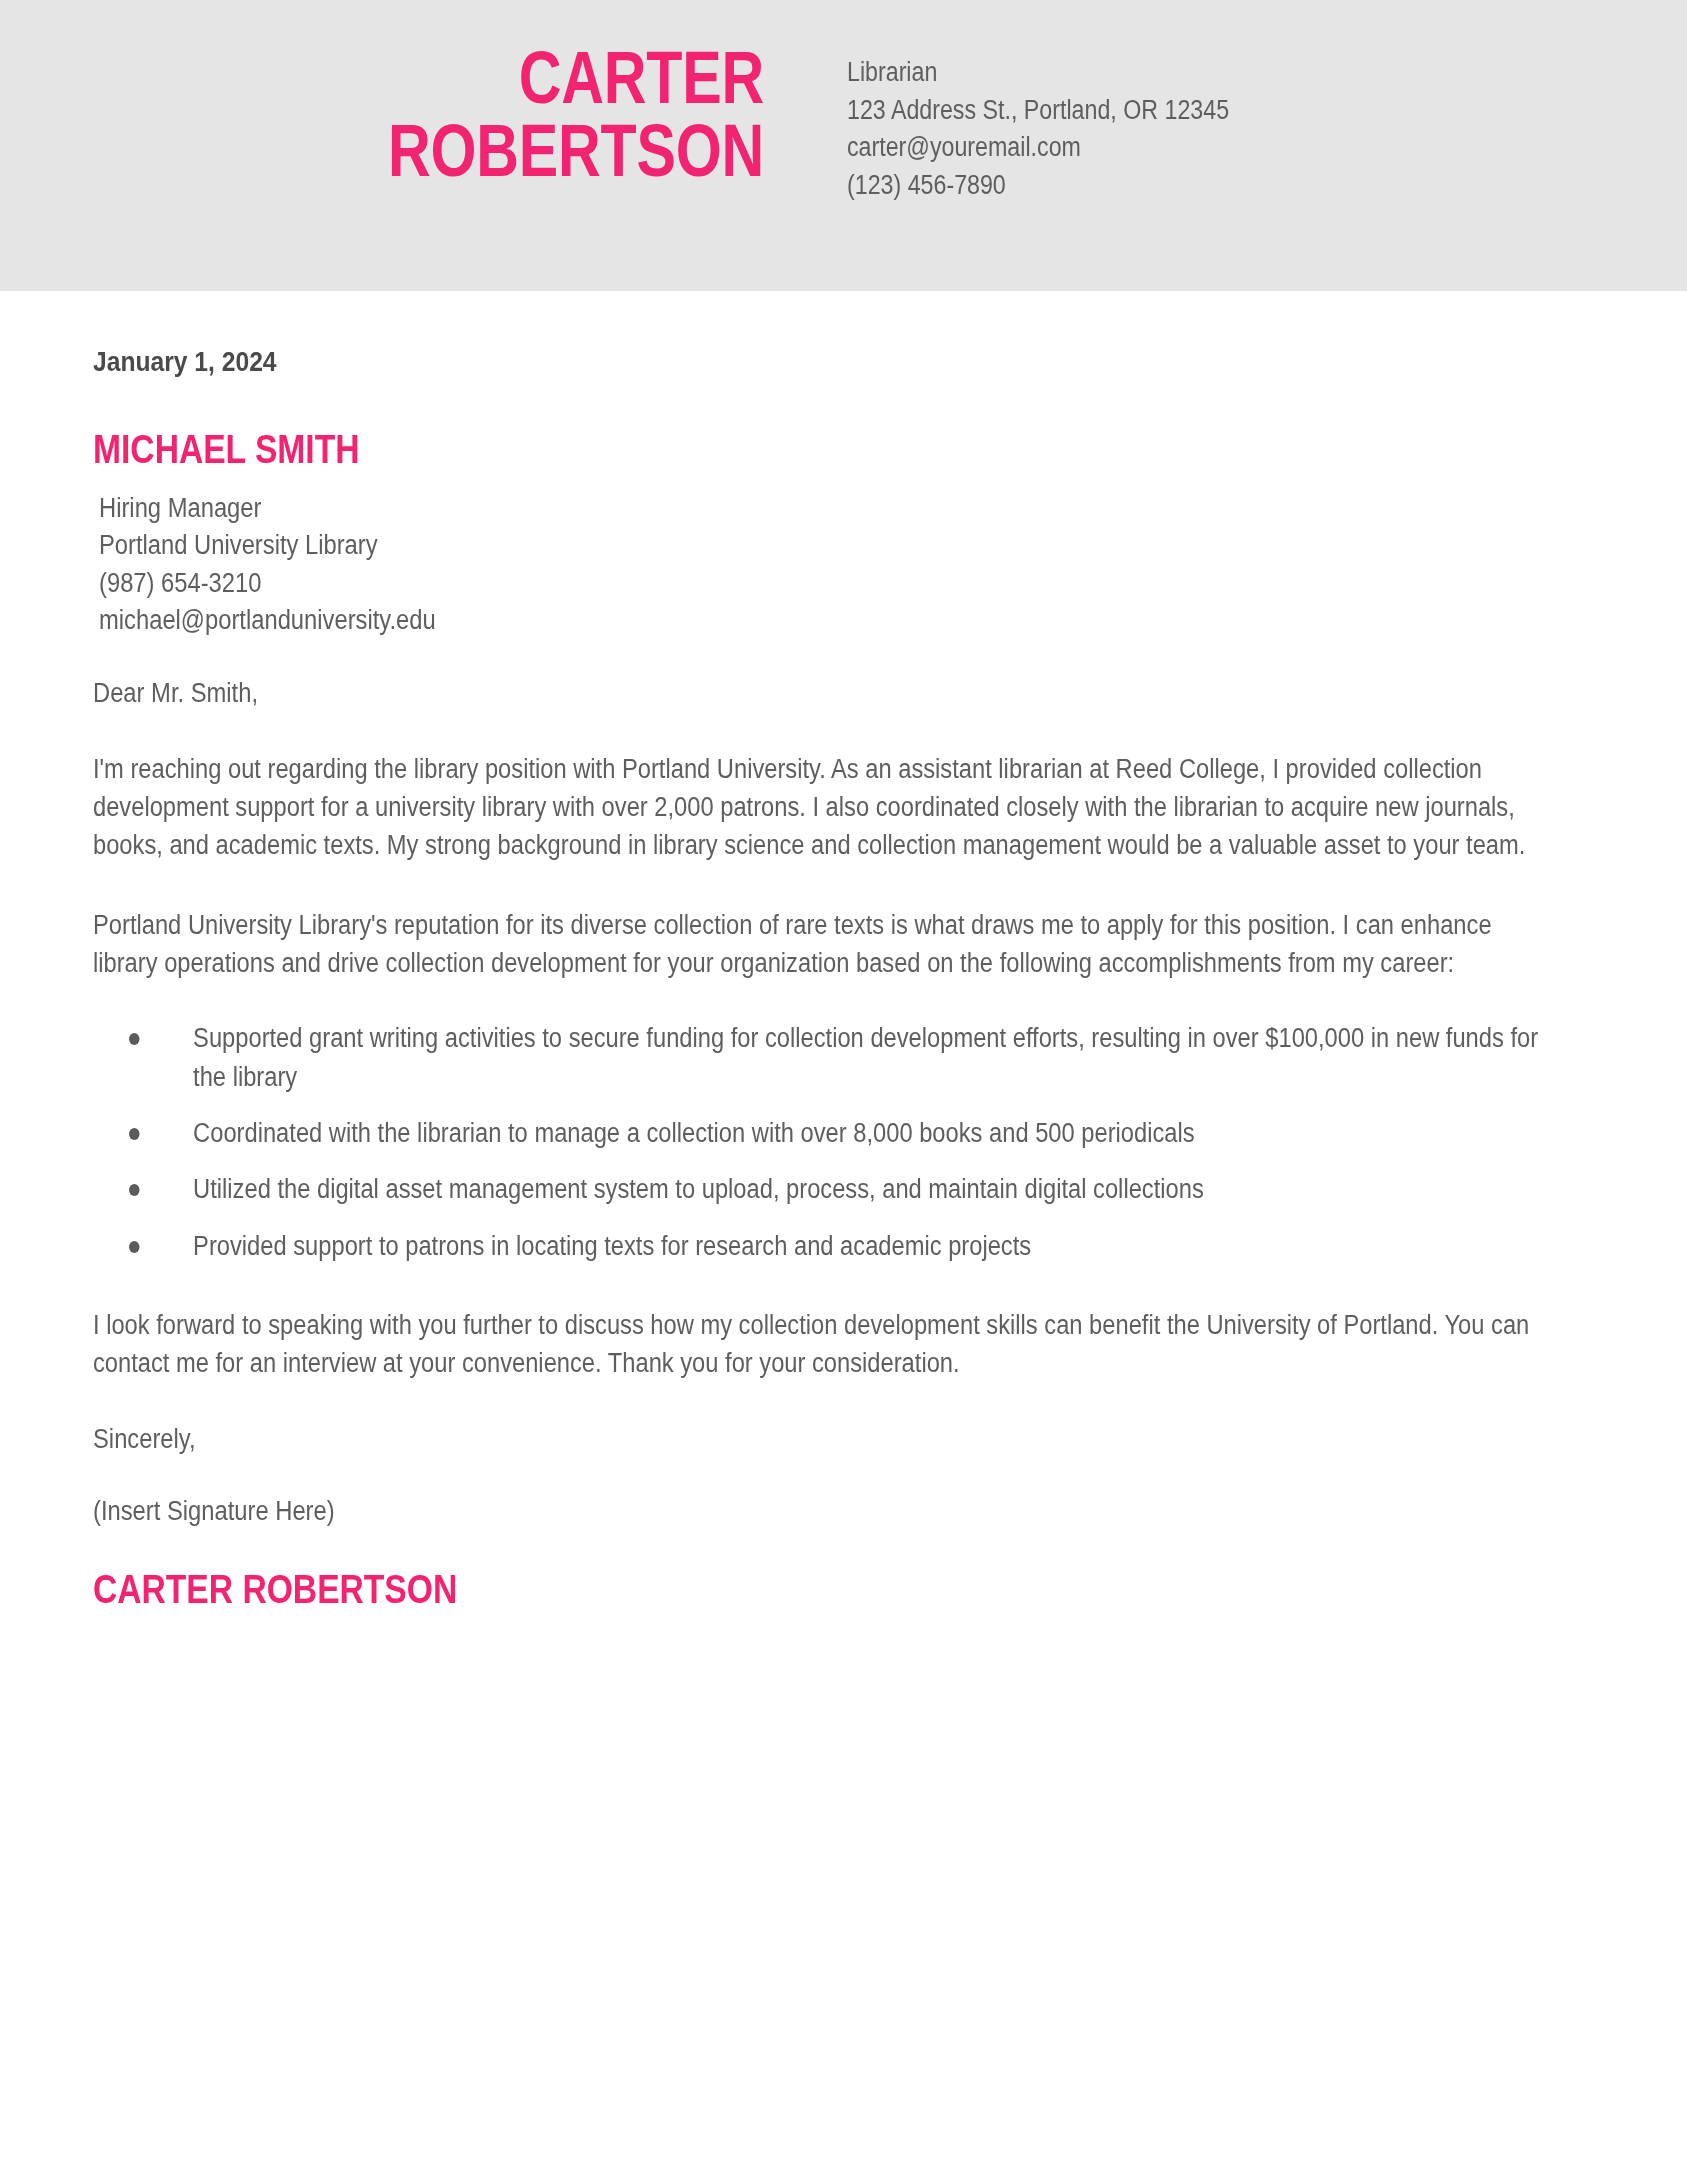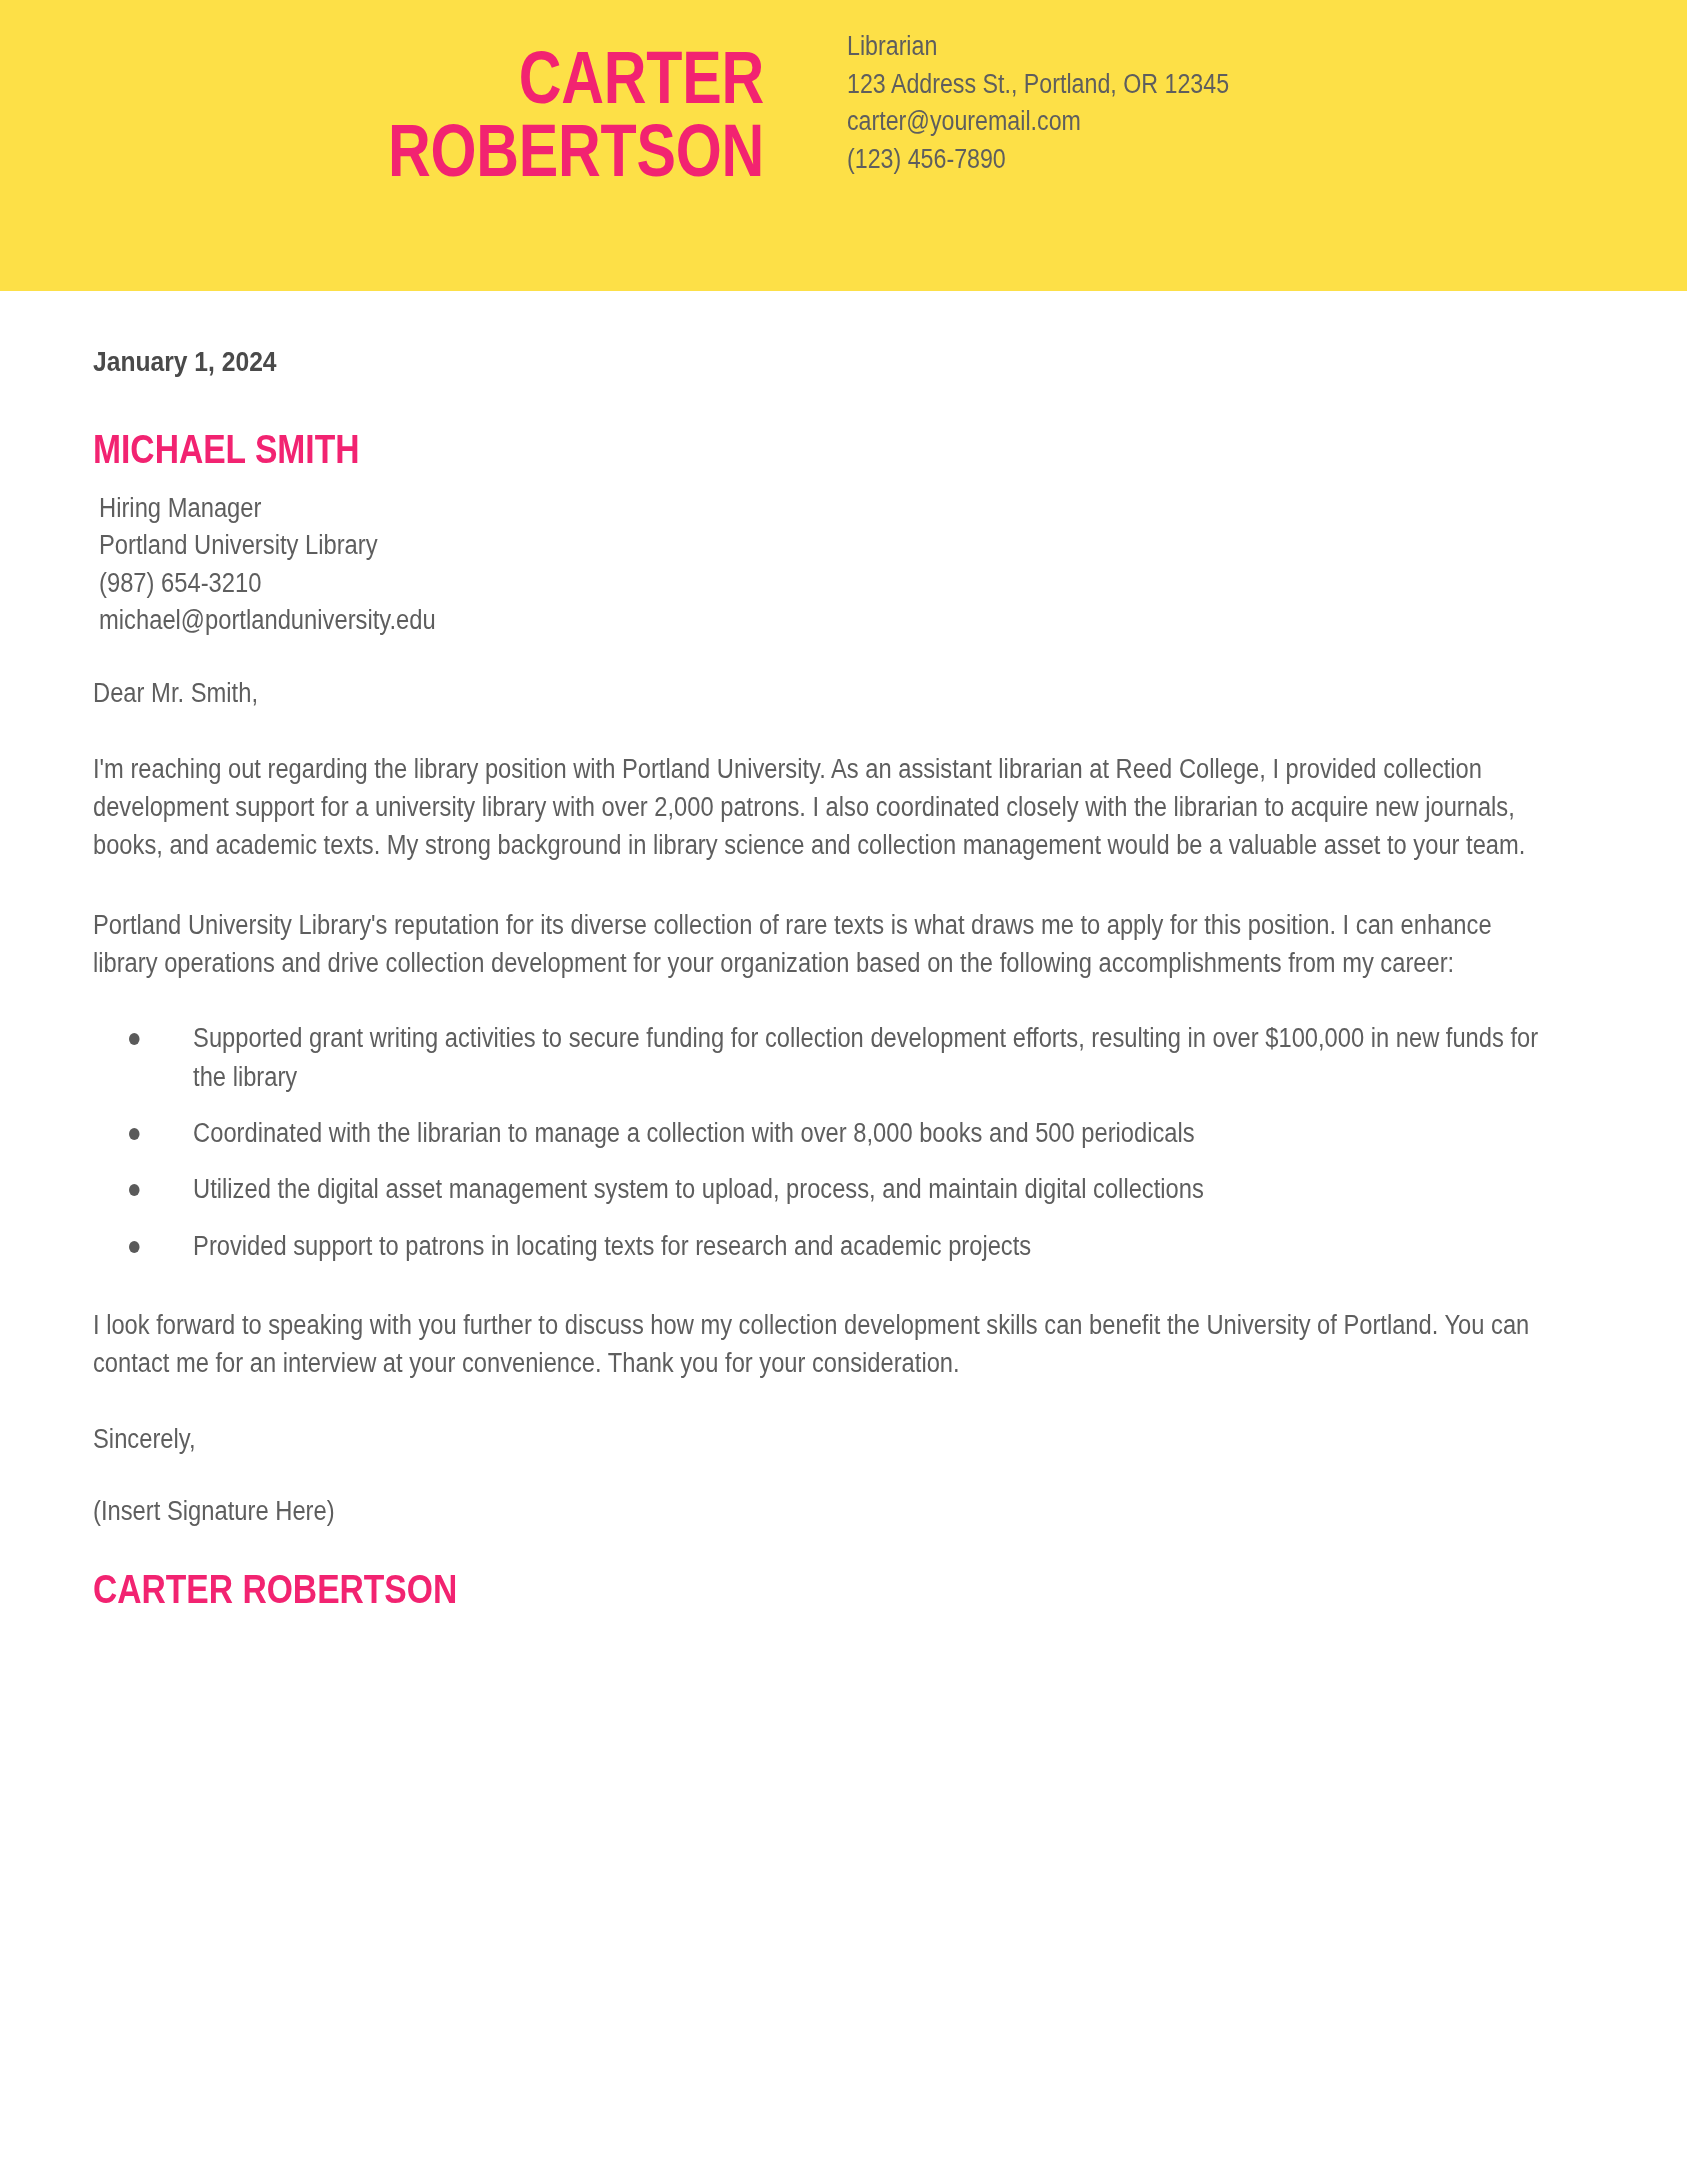--- a/index.html
+++ b/index.html
@@ -15,21 +15,21 @@
     font-family: "Liberation Sans", "DejaVu Sans", sans-serif;
     overflow: hidden;
   }
 
   
   .header-band {
     position: absolute;
     left: 0; top: 0;
     width: 1687px;
     height: 291px;
-    background: #fde047;
+    background: #e5e5e5;
   }
   .header-inner {
     position: absolute;
     left: 0; top: 0;
     width: 1687px;
     height: 291px;
     display: flex;
     flex-direction: row;
     align-items: flex-start;
   }
@@ -44,21 +44,21 @@
     font-weight: 700;
     font-size: 74px;
     line-height: 0.99;
     letter-spacing: -0.3px;
     transform: scaleX(0.80);
     transform-origin: right center;
     white-space: nowrap;
     display: block;
   }
   .contact-block {
-    padding-top: 28px;
+    padding-top: 54px;
     padding-left: 83px;
     color: #5E5E5E;
   }
   .contact-line {
     font-size: 27px;
     line-height: 1.39;
     transform: scaleX(0.86);
     transform-origin: left center;
     white-space: nowrap;
     display: block;

